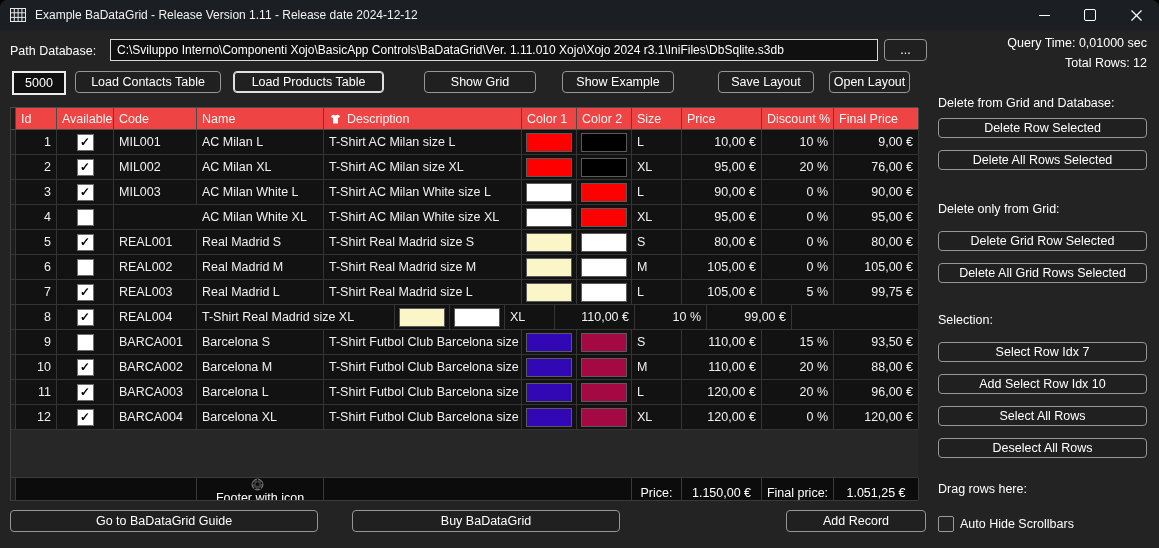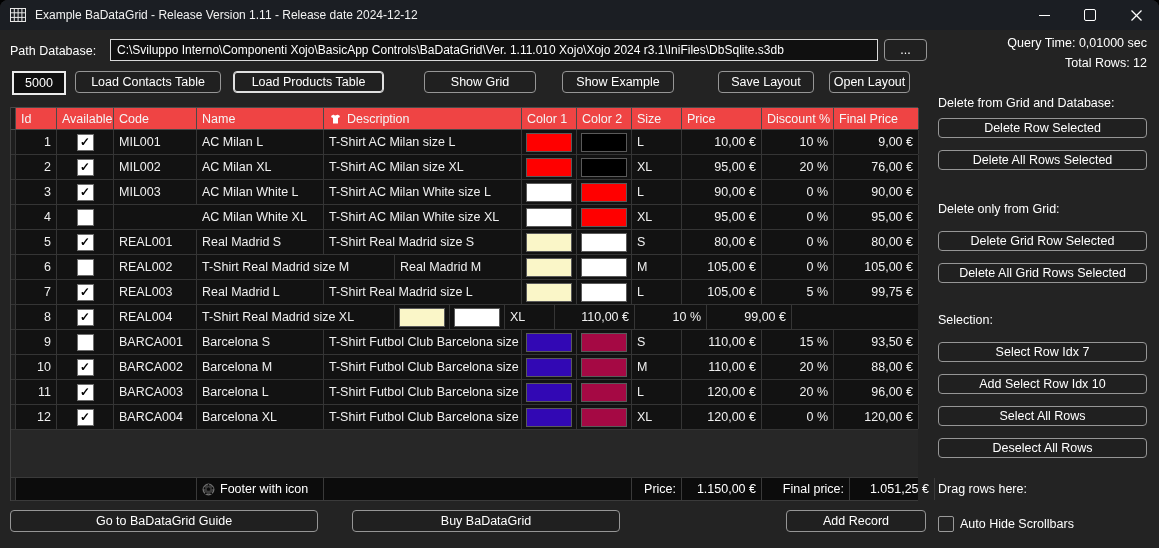--- a/index.html
+++ b/index.html
@@ -45,23 +45,23 @@
   .g-row{display:flex;height:25px;background:#121212;border-bottom:1px solid #353535;box-sizing:border-box;}
   .g-row .cell{border-right:1px solid #353535;font-size:12.5px;color:#f0f0f0;}
   .num{justify-content:flex-end;}
   .ctr{justify-content:center;padding:0;}
   .handle{background:#1d1d1d;padding:0;}
   .checkbox{width:15px;height:15px;background:#fff;border:1px solid #6e6e6e;display:flex;align-items:center;
     justify-content:center;color:#000;font-size:12px;font-weight:bold;line-height:15px;}
   .swatch{width:44px;height:17px;border:1px solid #5a5a5a;margin:0 auto;}
   .g-filler{height:47px;background:#272727;}
   .g-footer{display:flex;height:24px;background:#0c0c0c;border-top:1px solid #3a3a3a;border-bottom:1px solid #3a3a3a;box-sizing:border-box;}
-  .g-footer .cell{border-right:1px solid #3a3a3a;font-size:12.5px;}
+  .g-footer .cell{border-right:1px solid #3a3a3a;font-size:12.5px;flex-direction:column;}
   .fw-lead{width:181px;}.fw-name{width:127px;}.fw-desc{width:308px;}.fw-size{width:50px;}
-  .fw-price{width:80px;}.fw-disc{width:72px;margin-left:16px;}.fw-final{width:85px;}
+  .fw-price{width:80px;}.fw-disc{width:72px;}.fw-final{width:85px;}
   .hicon{display:flex;align-items:center;margin-right:5px;}
 
   
   .bottom-btn{position:absolute;top:510px;height:22px;}
   .b-guide{left:10px;width:308px;}
   .b-buy{left:352px;width:268px;}
   .b-add{left:786px;width:140px;}
 
   
   .side-label{position:absolute;left:938px;font-size:12.5px;}
@@ -259,22 +259,22 @@
           <div class="cell num" style="width: 72px;">0 %</div>
           <div class="cell num" style="width: 85px;">80,00 €</div>
         </div>
         <div class="g-row">
           <div class="cell handle" style="width: 5px;"></div>
           <div class="cell num" style="width: 41px;">6</div>
           <div class="cell ctr" style="width: 57px;">
             <span class="checkbox"></span>
           </div>
           <div class="cell" style="width: 83px;">REAL002</div>
+          <div class="cell" style="width: 127px;">Real Madrid M</div>
           <div class="cell" style="width: 198px;">T-Shirt Real Madrid size M</div>
-          <div class="cell" style="width: 127px;">Real Madrid M</div>
           <div class="cell ctr" style="width: 55px;">
             <span class="swatch" style="background: rgb(250, 246, 200);"></span>
           </div>
           <div class="cell ctr" style="width: 55px;">
             <span class="swatch" style="background: rgb(255, 255, 255);"></span>
           </div>
           <div class="cell" style="width: 50px;">M</div>
           <div class="cell num" style="width: 80px;">105,00 €</div>
           <div class="cell num" style="width: 72px;">0 %</div>
           <div class="cell num" style="width: 85px;">105,00 €</div>

